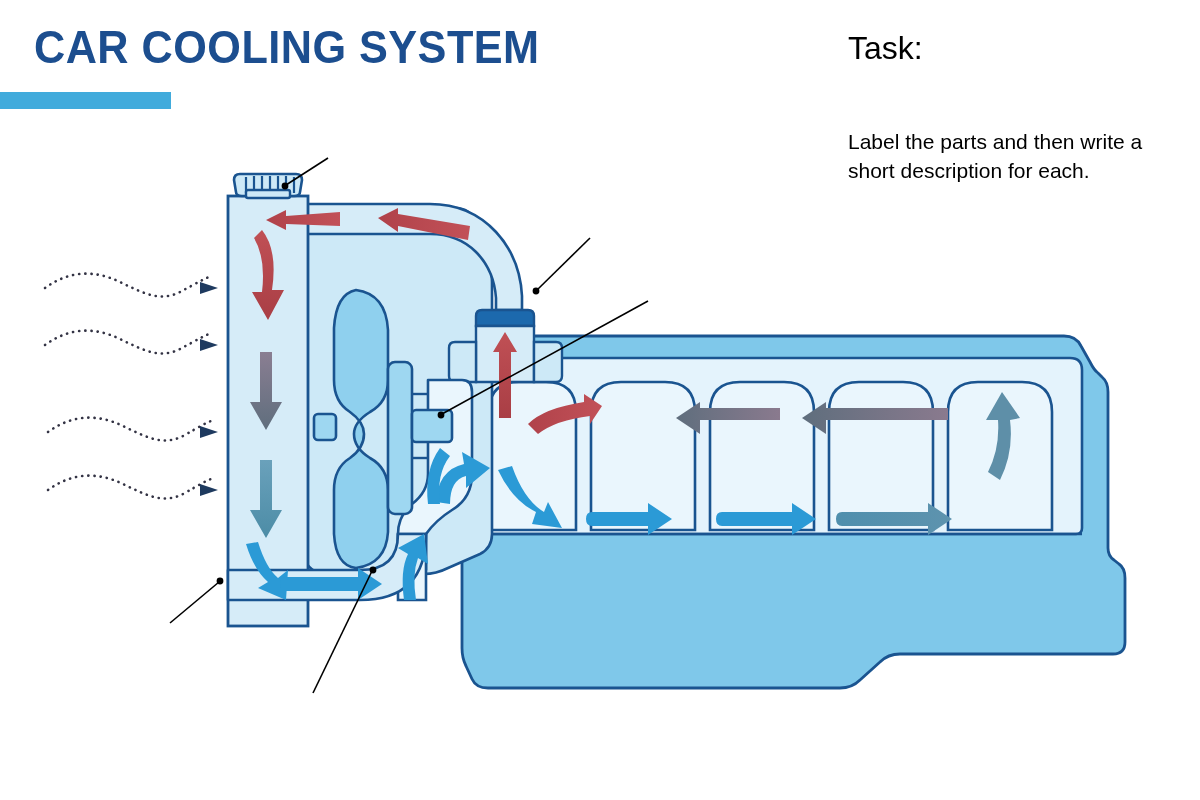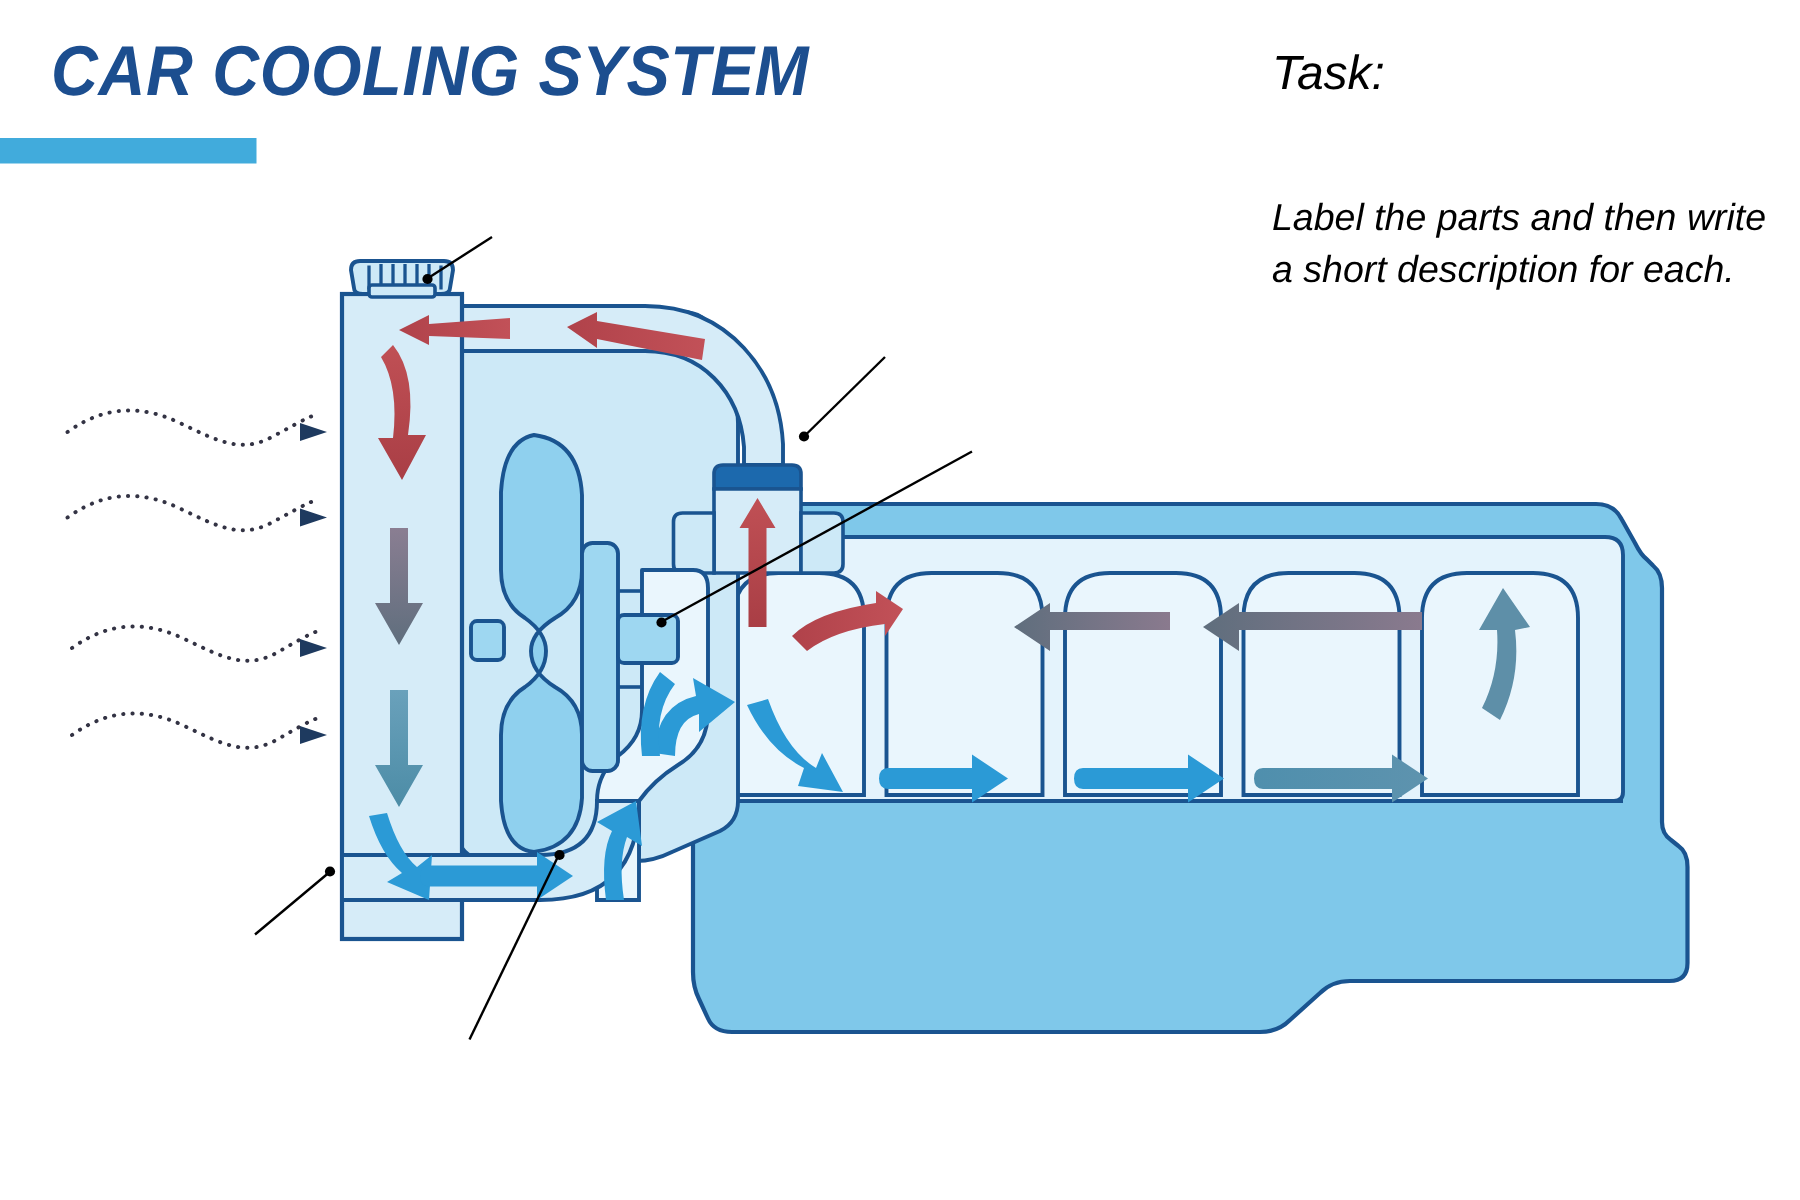--- a/index.html
+++ b/index.html
@@ -14,21 +14,20 @@
     position: relative;
     overflow: hidden;
     font-family: "Liberation Sans", sans-serif;
   }
   #page {
     position: absolute;
     left: 0; top: 0;
     width: 1200px;
     height: 800px;
     background: #ffffff;
-    font-style: italic;
   }
   .title {
     position: absolute;
     left: 34px;
     top: 22px;
     font-family: "Liberation Sans", sans-serif;
     font-weight: bold;
     font-size: 47px;
     letter-spacing: 0.5px;
     color: #1C4E8F;
@@ -52,21 +51,21 @@
     font-size: 32px;
     color: #000000;
     font-family: "Liberation Sans", sans-serif;
     line-height: 1.35;
   }
   .task-body {
     position: absolute;
     left: 848px;
     top: 128px;
     width: 346px;
-    font-size: 25px;
+    font-size: 21px;
     color: #000000;
     font-family: "Liberation Sans", sans-serif;
     line-height: 1.38;
   }
   #diagram {
     position: absolute;
     left: 0;
     top: 130px;
     width: 1200px;
     height: 670px;

